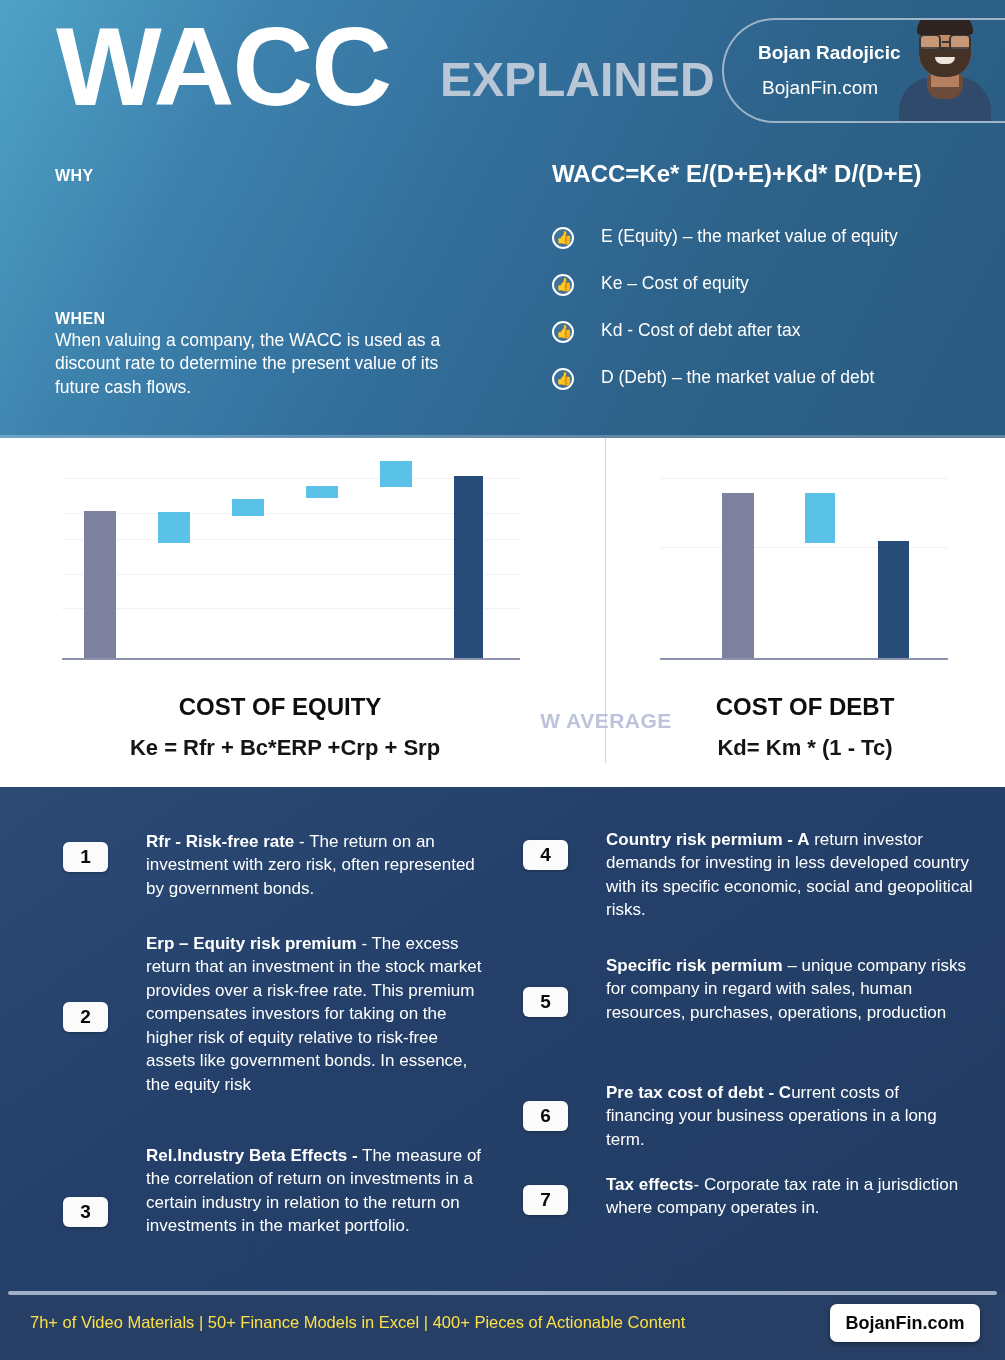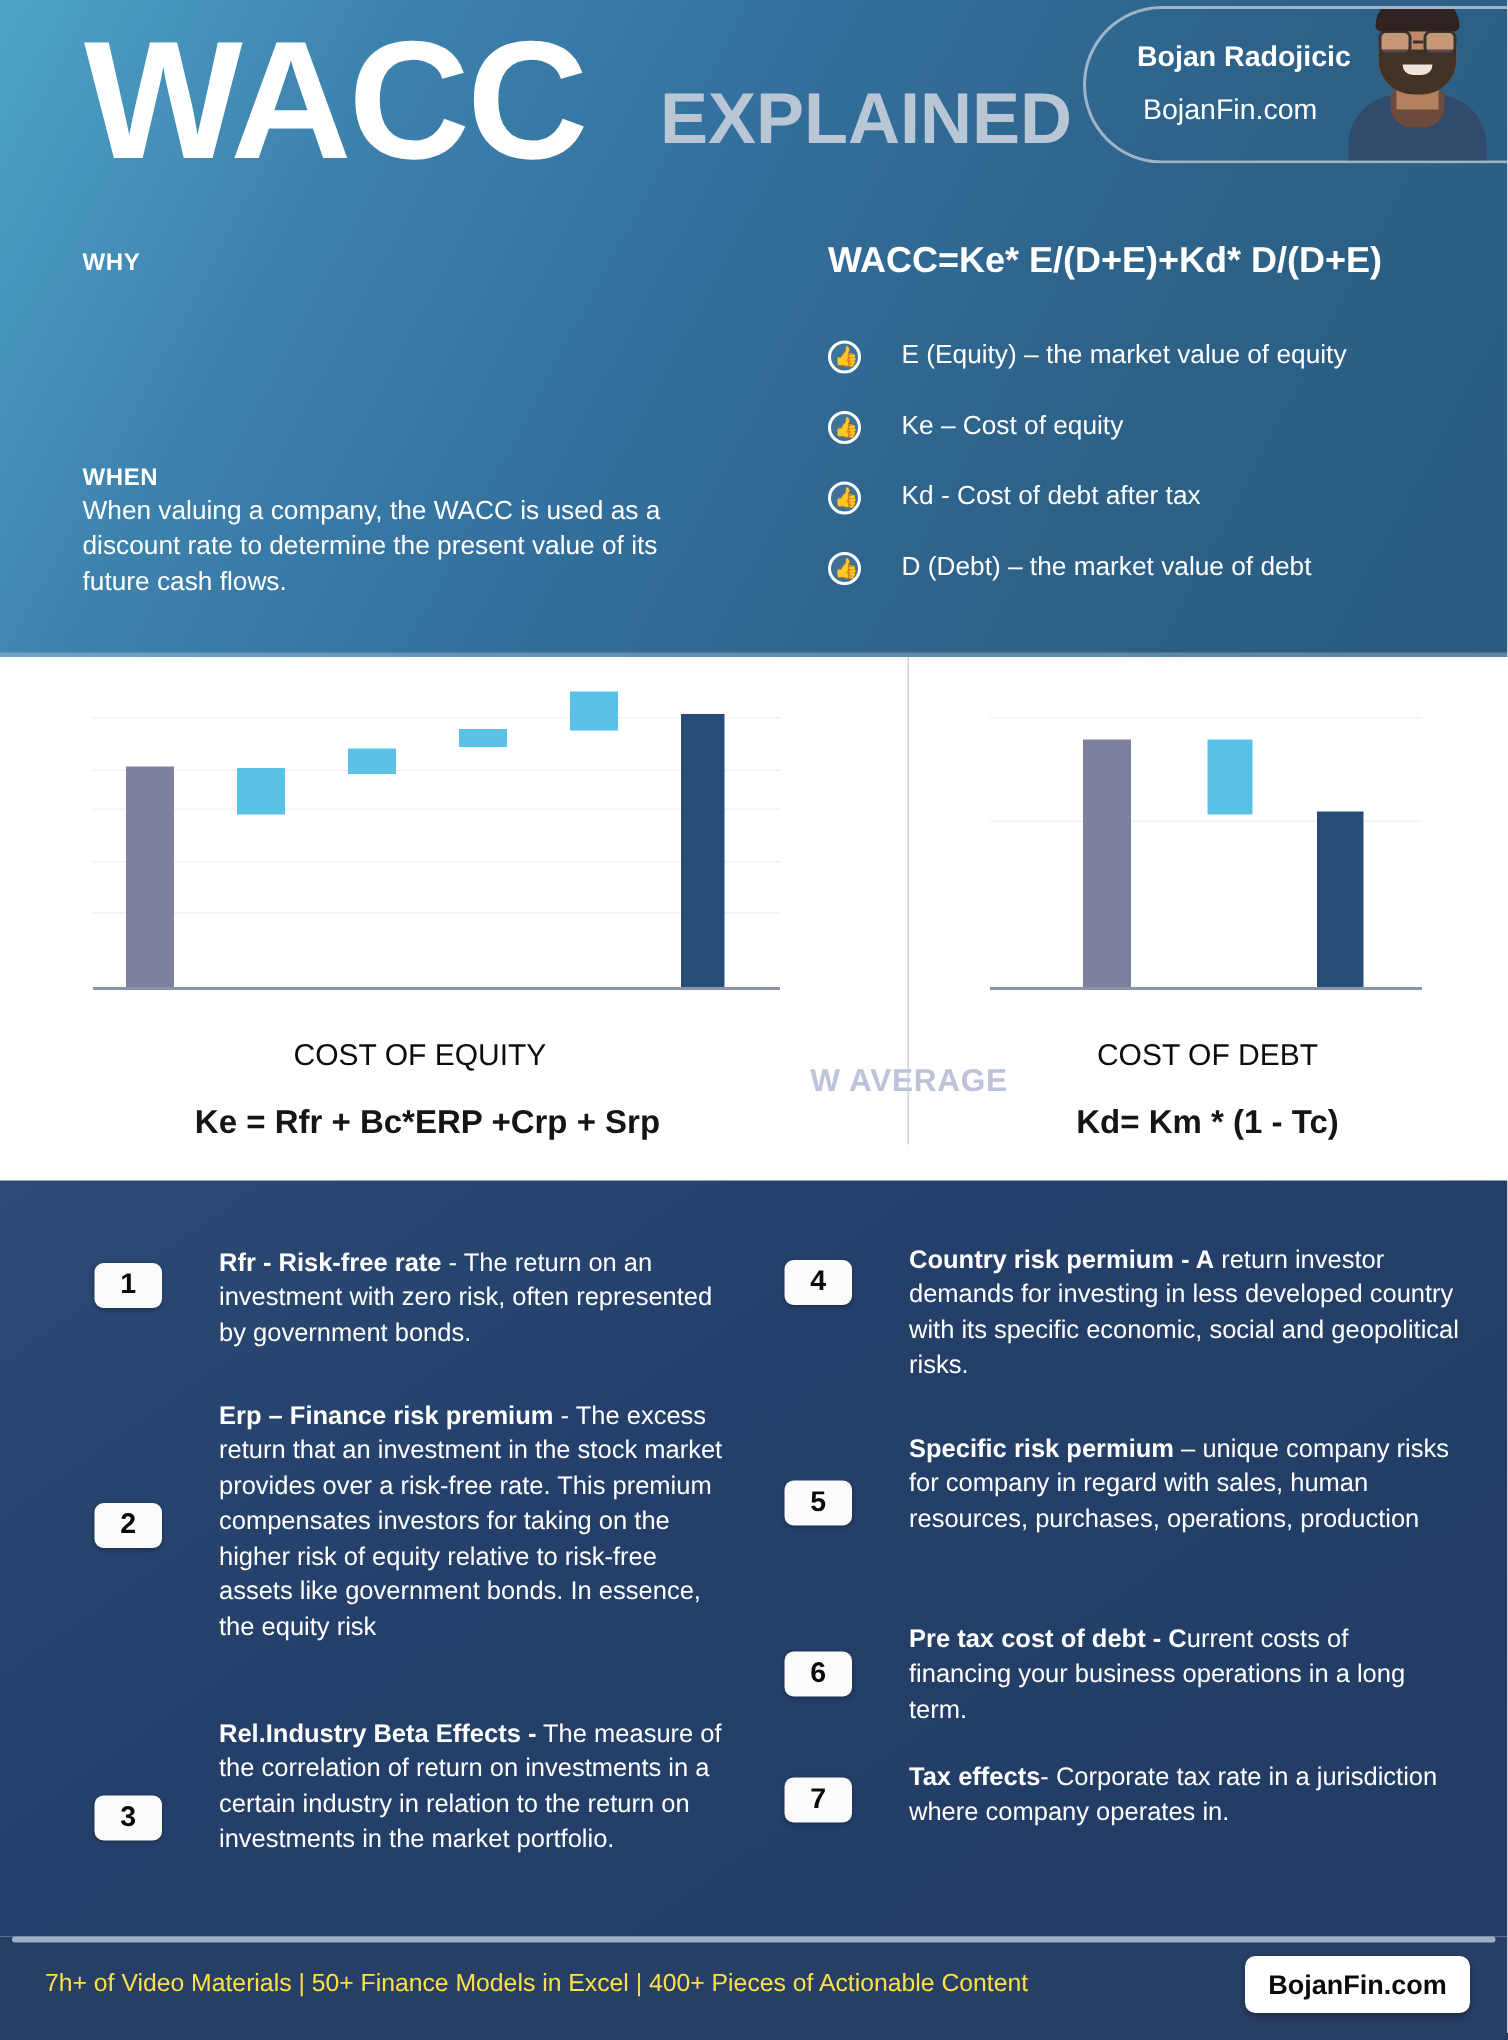--- a/index.html
+++ b/index.html
@@ -25,21 +25,21 @@
     font-size:112px; font-weight:700; color:#ffffff; letter-spacing:-2px;
     font-family:"Liberation Sans", sans-serif;
     line-height:1.05;
   }
   .explained{
     position:absolute; left:440px; top:52px;
     font-size:48px; font-weight:700; color:#b9c6d6; letter-spacing:0px;
   }
 
   .author-badge{
-    position:absolute; left:722px; top:4px; width:283px; height:105px;
+    position:absolute; left:722px; top:18px; width:283px; height:105px;
     border:2px solid #9fb4c9; border-right:none;
     border-radius:54px 0 0 54px;
     overflow:hidden;
   }
   .author-name{
     position:absolute; left:34px; top:22px;
     font-size:19px; font-weight:700; color:#ffffff; white-space:nowrap;
   }
   .author-site{
     position:absolute; left:38px; top:57px;
@@ -100,21 +100,21 @@
   .bar.start{ background:#7e80a0; }
   .bar.delta{ background:#5bc2e7; }
   .bar.total{ background:#274c77; }
 
   .numbadge{
     position:absolute; height:26px; min-width:44px; border-radius:5px;
     background:#4a8db3; color:#ffffff; font-size:16px; font-weight:700;
     display:flex; align-items:center; justify-content:center;
   }
 
-  .sect-title{ position:absolute; font-size:20px; font-weight:400; color:#0d0d0d; text-align:center;}
+  .sect-title{ position:absolute; font-size:24px; font-weight:700; color:#0d0d0d; text-align:center;}
   .sect-formula{ position:absolute; font-size:22px; font-weight:700; color:#151515; text-align:center;}
   .waverage{
     position:absolute; left:506px; top:709px; width:200px; text-align:center;
     font-size:21px; font-weight:700; color:#bcc3da; letter-spacing:.5px;
   }
   .connector{ position:absolute; left:430px; top:624px; width:420px; height:96px; }
 
   
   .bottom{
     position:absolute; left:0; top:787px; width:1005px; height:504px;
@@ -270,21 +270,21 @@
     <div class="item" style="left:63px; top:55px; width:430px;">
       <div class="num">1</div>
       <div class="txt" style="width:350px;">
         <b>Rfr  - Risk-free rate</b><span> - The return on an investment with zero risk, often represented by government bonds.</span>
       </div>
     </div>
 
     <div class="item" style="left:63px; top:190px; width:430px;">
       <div class="num" style="top:25px;">2</div>
       <div class="txt" style="width:345px; top:-45px;">
-        <b>Erp – Finance risk premium </b><span> - The excess return that an investment in the stock market provides over a risk-free rate. This premium compensates investors for taking on the higher risk of equity relative to risk-free assets like government bonds. In essence, the equity risk</span>
+        <b>Erp – Equity risk premium </b><span> - The excess return that an investment in the stock market provides over a risk-free rate. This premium compensates investors for taking on the higher risk of equity relative to risk-free assets like government bonds. In essence, the equity risk</span>
       </div>
     </div>
 
     <div class="item" style="left:63px; top:402px; width:430px;">
       <div class="num" style="top:8px;">3</div>
       <div class="txt" style="width:352px; top:-45px;">
         <b>Rel.Industry Beta Effects -</b><span>  The measure of the correlation of return on investments in a certain industry in relation to the return on investments in the market portfolio.</span>
       </div>
     </div>
   </div>

